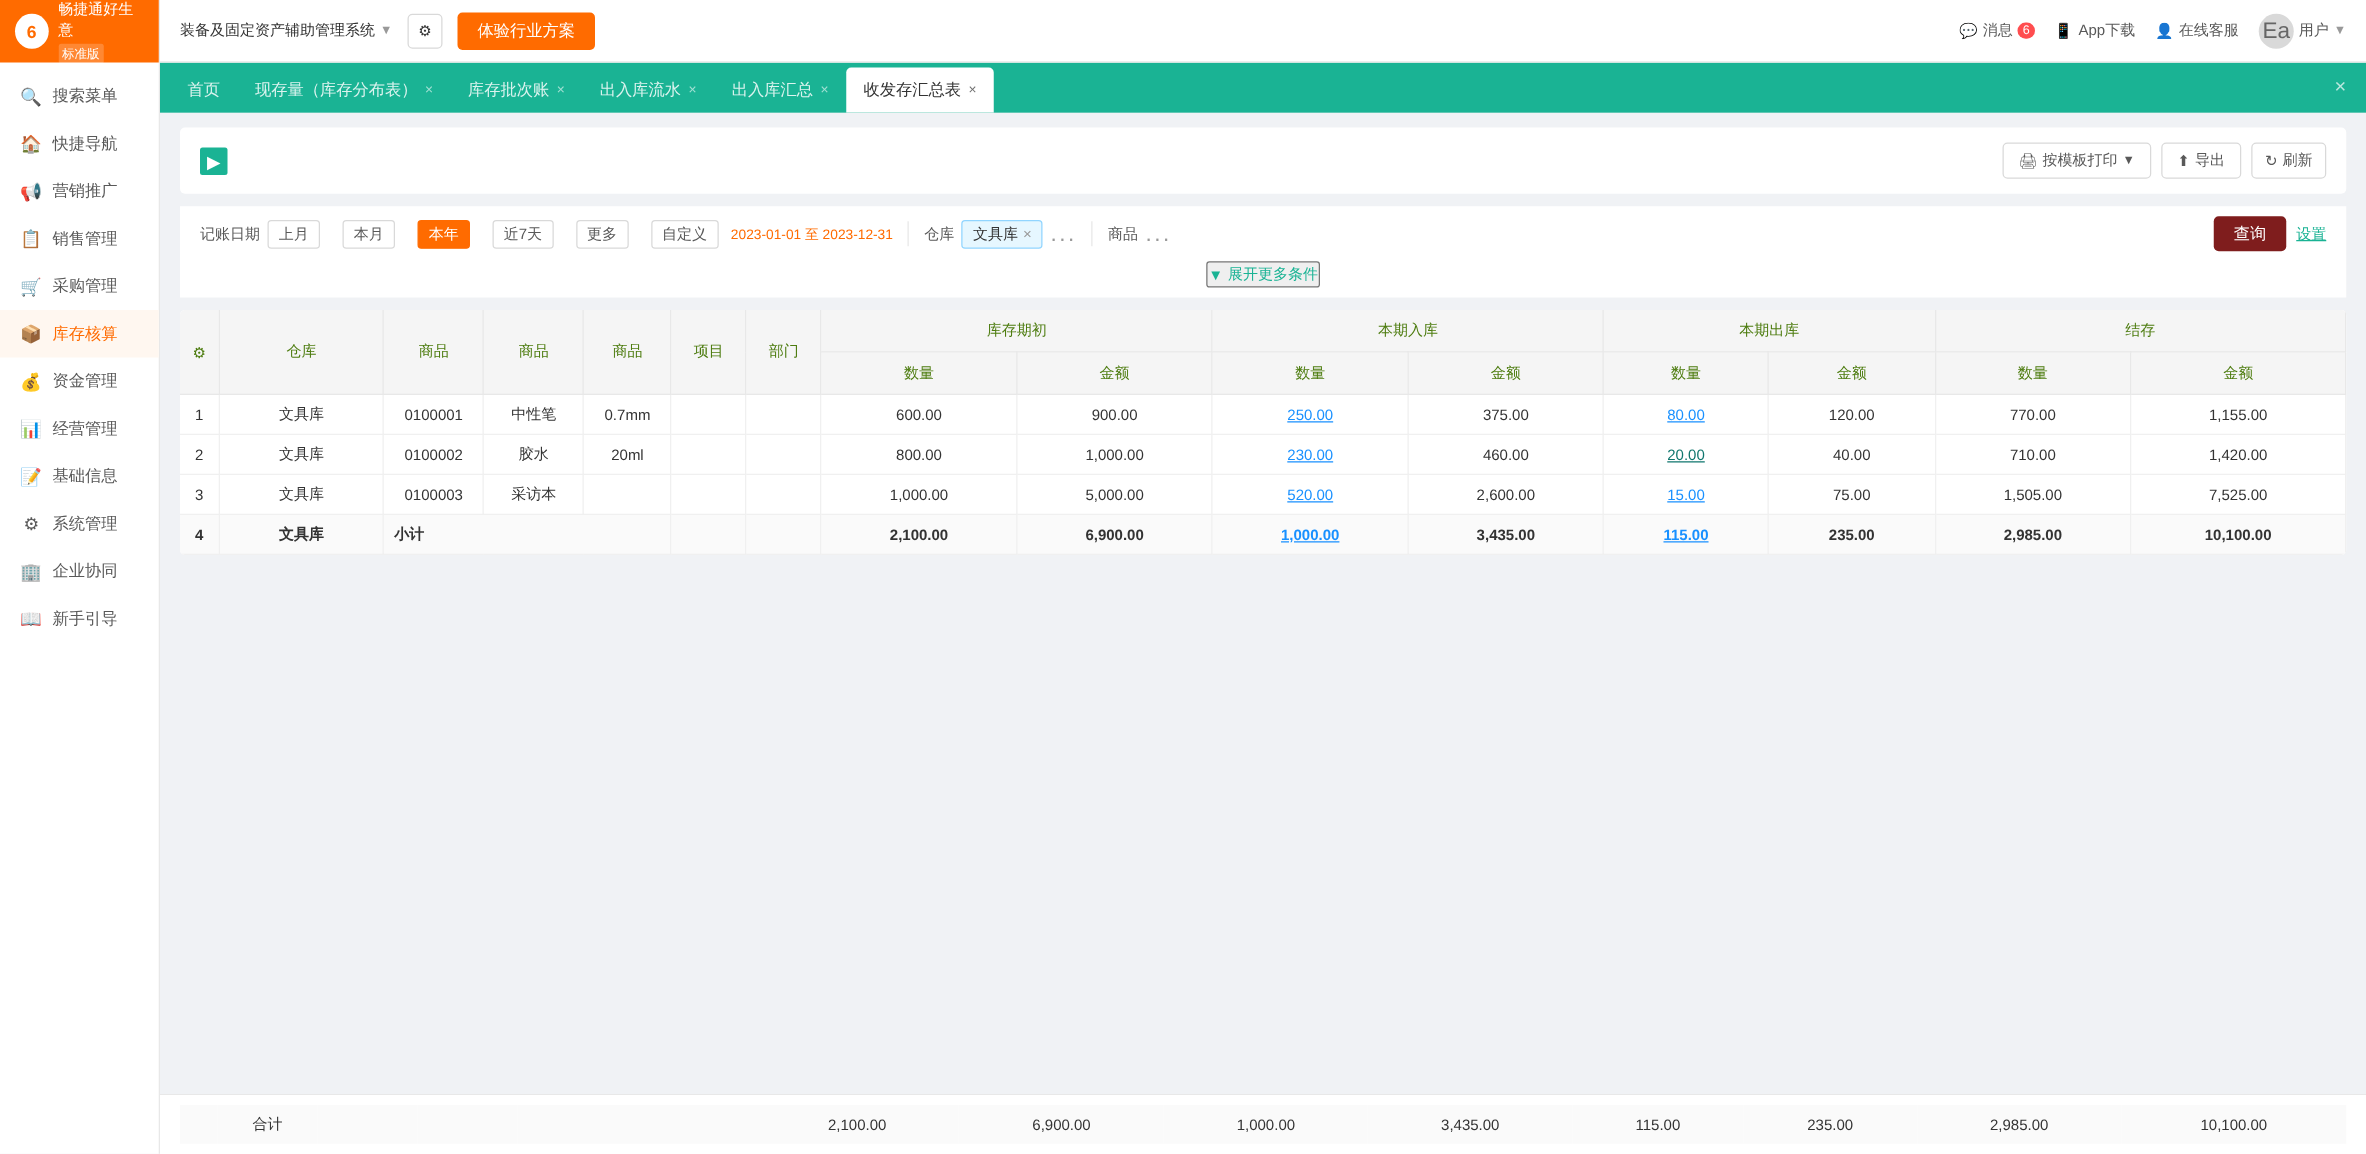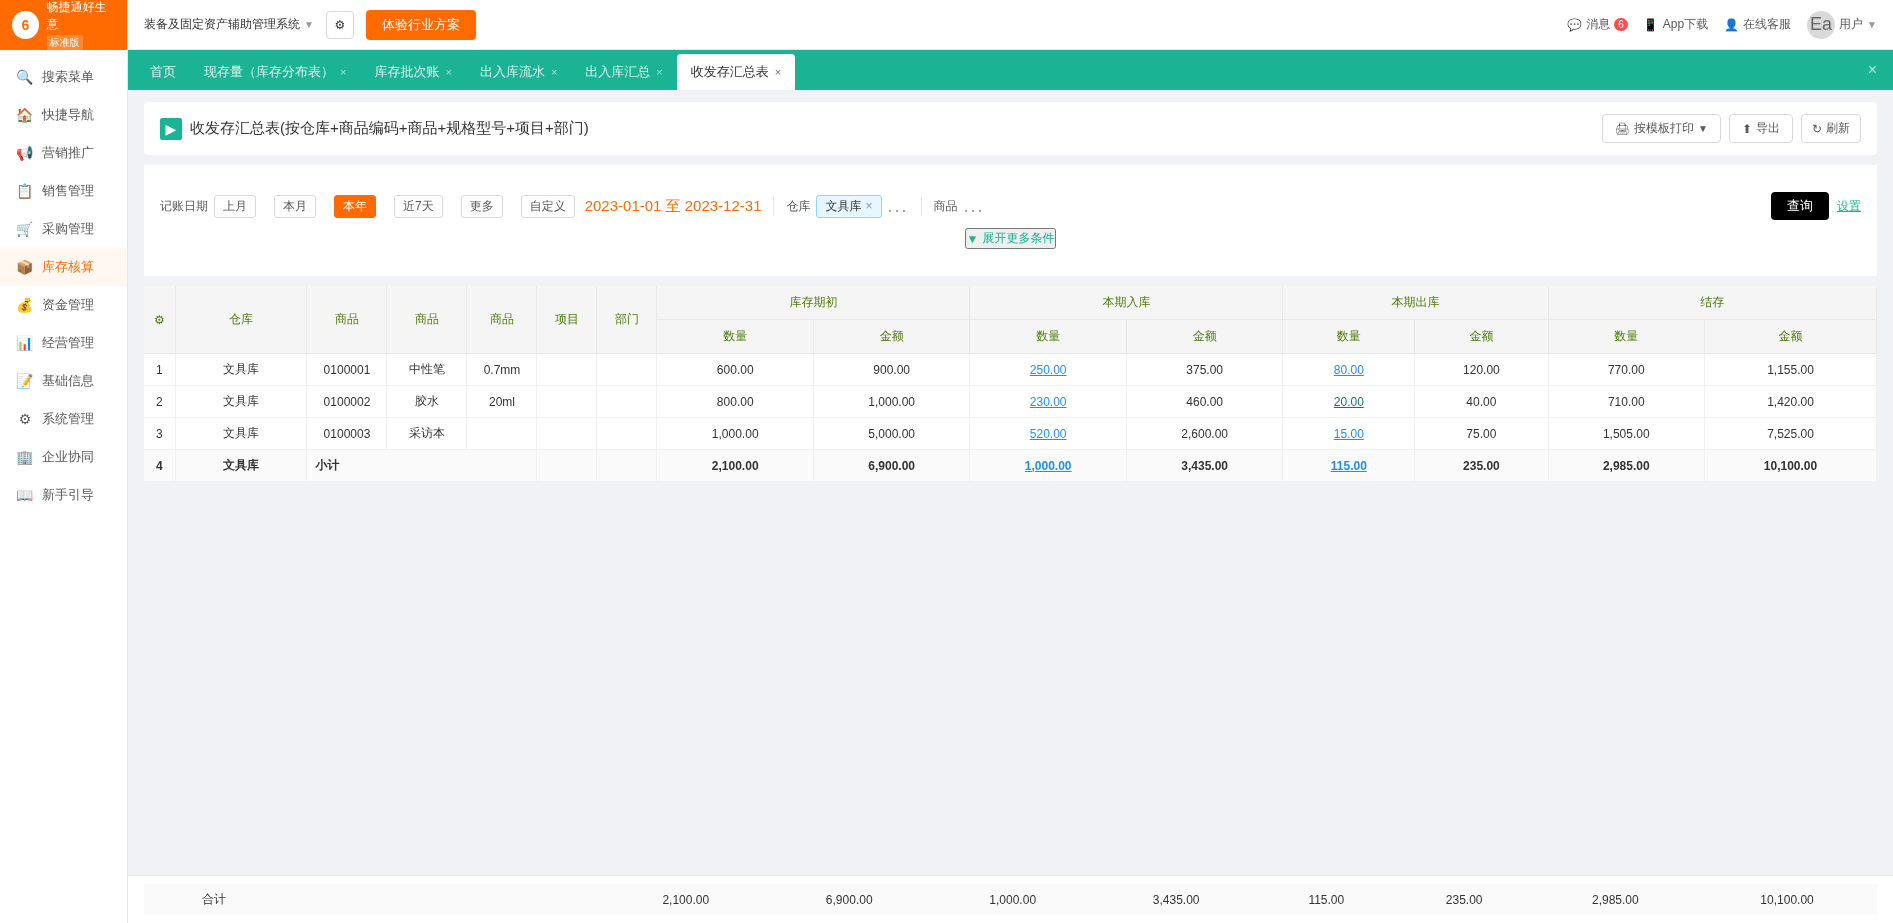--- a/index.html
+++ b/index.html
@@ -54,34 +54,34 @@
     .page-container { padding: 12px 16px; }
 
     
     .page-header { background: #fff; padding: 12px 16px; border-radius: 4px; margin-bottom: 10px; display: flex; align-items: center; justify-content: space-between; }
     .page-title { font-size: 15px; font-weight: 500; color: #333; }
     .page-actions { display: flex; align-items: center; gap: 8px; }
     .action-btn { display: flex; align-items: center; gap: 4px; padding: 5px 12px; border: 1px solid #d9d9d9; border-radius: 4px; cursor: pointer; font-size: 12px; background: #fff; color: #595959; }
     .refresh-btn { padding: 5px 10px; }
 
     
-    .filter-bar { background: #fff; padding: 27px 16px; border-radius: 0; margin-bottom: 10px; }
+    .filter-bar { background: #fff; padding: 8px 16px; border-radius: 0; margin-bottom: 10px; }
     .filter-row { display: flex; align-items: center; gap: 12px; flex-wrap: wrap; }
     .filter-label { font-size: 12px; color: #595959; white-space: nowrap; }
     .date-shortcuts { display: flex; align-items: center; gap: 18px; }
     .date-btn { padding: 2px 8px; border: 1px solid #d9d9d9; border-radius: 3px; cursor: pointer; font-size: 12px; background: #fff; color: #595959; }
     .date-btn.active { background: #ff6b00; color: #fff; border-color: #ff6b00; }
-    .date-range { color: #ff6b00; font-size: 15px; margin-left: 4px; }
+    .date-range { color: #ff6b00; font-size: 11px; margin-left: 4px; }
     .filter-divider { width: 1px; height: 20px; background: #e8e8e8; }
     .warehouse-filter { display: flex; align-items: center; gap: 6px; }
     .warehouse-tag { background: #e6f7ff; border: 1px solid #91d5ff; border-radius: 3px; padding: 2px 8px; font-size: 12px; display: flex; align-items: center; gap: 4px; }
     .warehouse-tag-close { cursor: pointer; color: #999; }
     .filter-more { color: #999; cursor: pointer; font-size: 18px; letter-spacing: 2px; line-height: 1; }
     .goods-filter { display: flex; align-items: center; gap: 6px; }
-    .query-btn { background: #000000; color: #fff; border: none; border-radius: 4px; padding: 5px 16px; cursor: pointer; font-size: 13px; }
+    .query-btn { background: #7f1d1d; color: #fff; border: none; border-radius: 4px; padding: 5px 16px; cursor: pointer; font-size: 13px; }
     .settings-link { color: #1ab394; cursor: pointer; font-size: 12px; text-decoration: underline; }
     .expand-btn { display: flex; align-items: center; gap: 4px; color: #1ab394; cursor: pointer; font-size: 12px; }
     .expand-row { display: flex; justify-content: center; margin-top: 8px; }
     .arrow-btn { background: #1ab394; color: #fff; border: none; width: 22px; height: 22px; border-radius: 2px; cursor: pointer; display: flex; align-items: center; justify-content: center; font-size: 14px; }
 
     
     .table-container { background: #fff; border-radius: 4px; overflow: hidden; margin-bottom: 0; }
     .data-table { width: 100%; border-collapse: collapse; font-size: 12px; }
     .data-table th { background: #f5f5f5; padding: 8px 10px; text-align: center; border-bottom: 1px solid #e8e8e8; border-right: 1px solid #e8e8e8; font-weight: 500; color: #4d7c0f; }
     .data-table td { padding: 7px 10px; text-align: center; border-bottom: 1px solid #f0f0f0; border-right: 1px solid #f0f0f0; color: #333; }
@@ -224,21 +224,20 @@
   </div>
   <div class="tab-close-main">×</div>
 </div>
 
 <div class="main-content">
   <div class="page-container">
 
     <div class="page-header">
       <div style="display:flex;align-items:center;gap:8px;">
         <button class="arrow-btn">▶</button>
-        <h2 class="page-title">收发存汇总表(按仓库+商品编码+商品+规格型号+项目+部门)</h2>
       </div>
       <div class="page-actions">
         <button class="action-btn">
           <span>🖨</span>
           <span>按模板打印</span>
           <span style="font-size:10px;">▼</span>
         </button>
         <button class="action-btn">
           <span>⬆</span>
           <span>导出</span>

